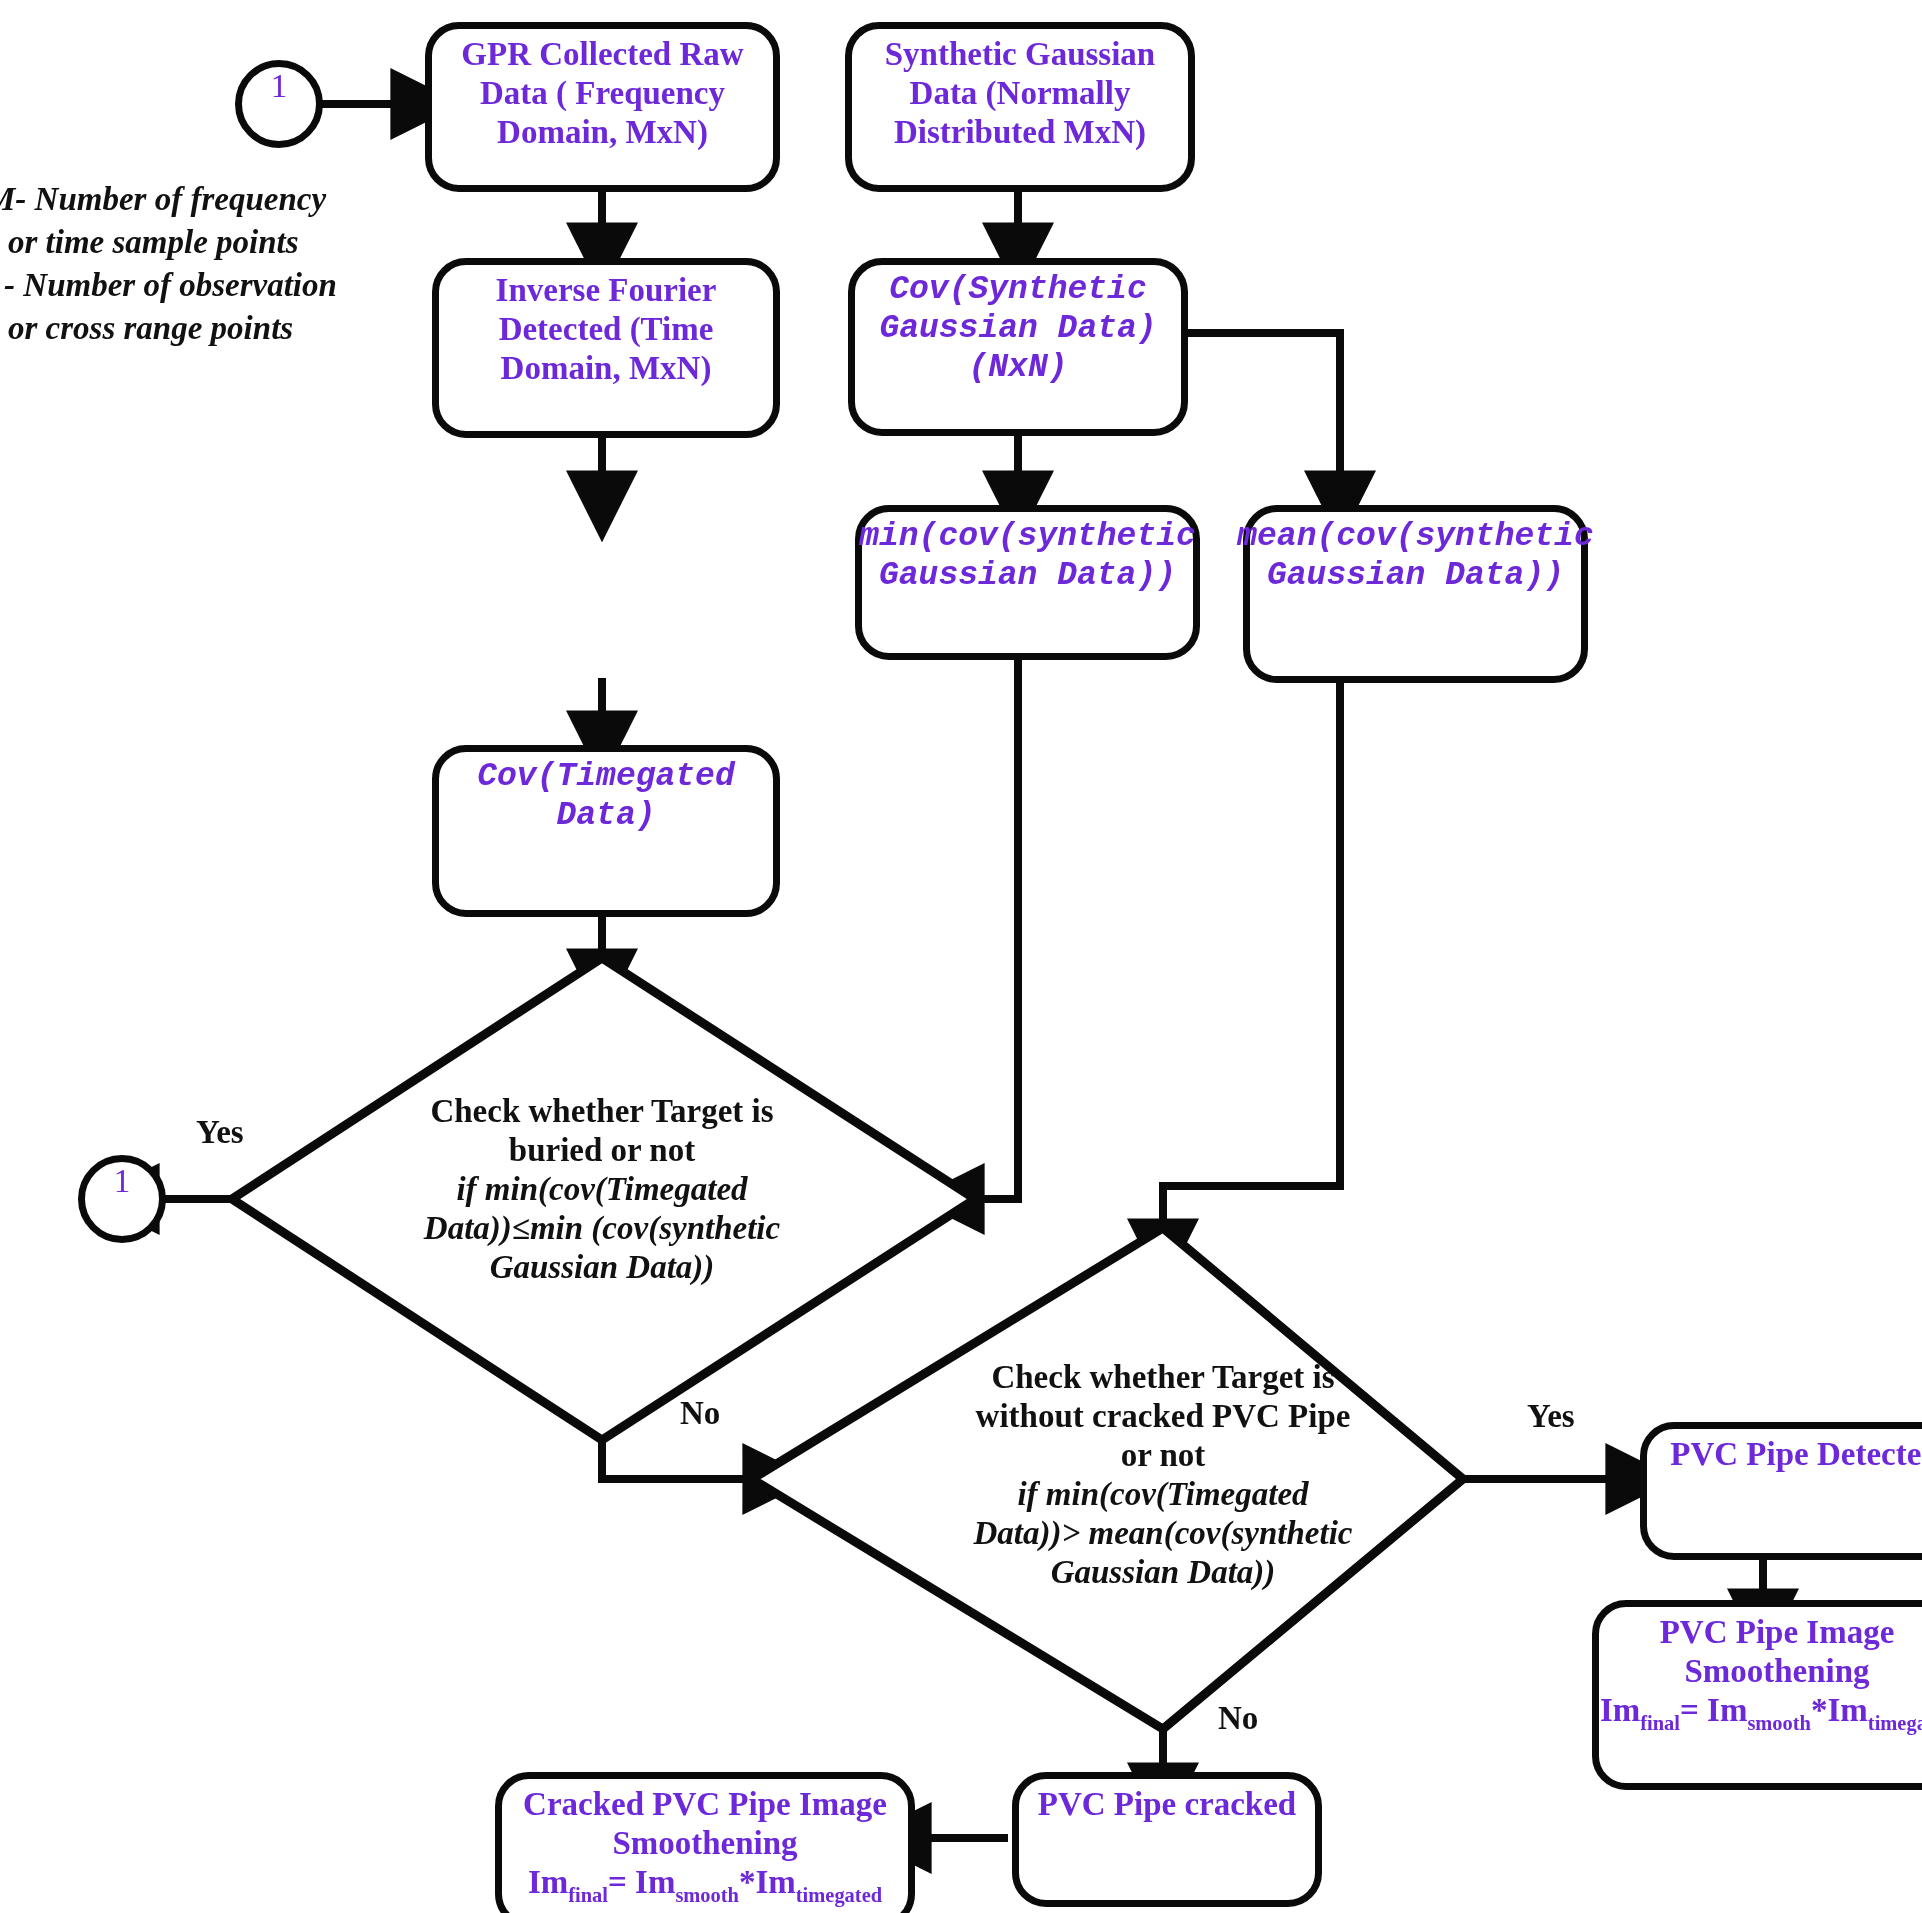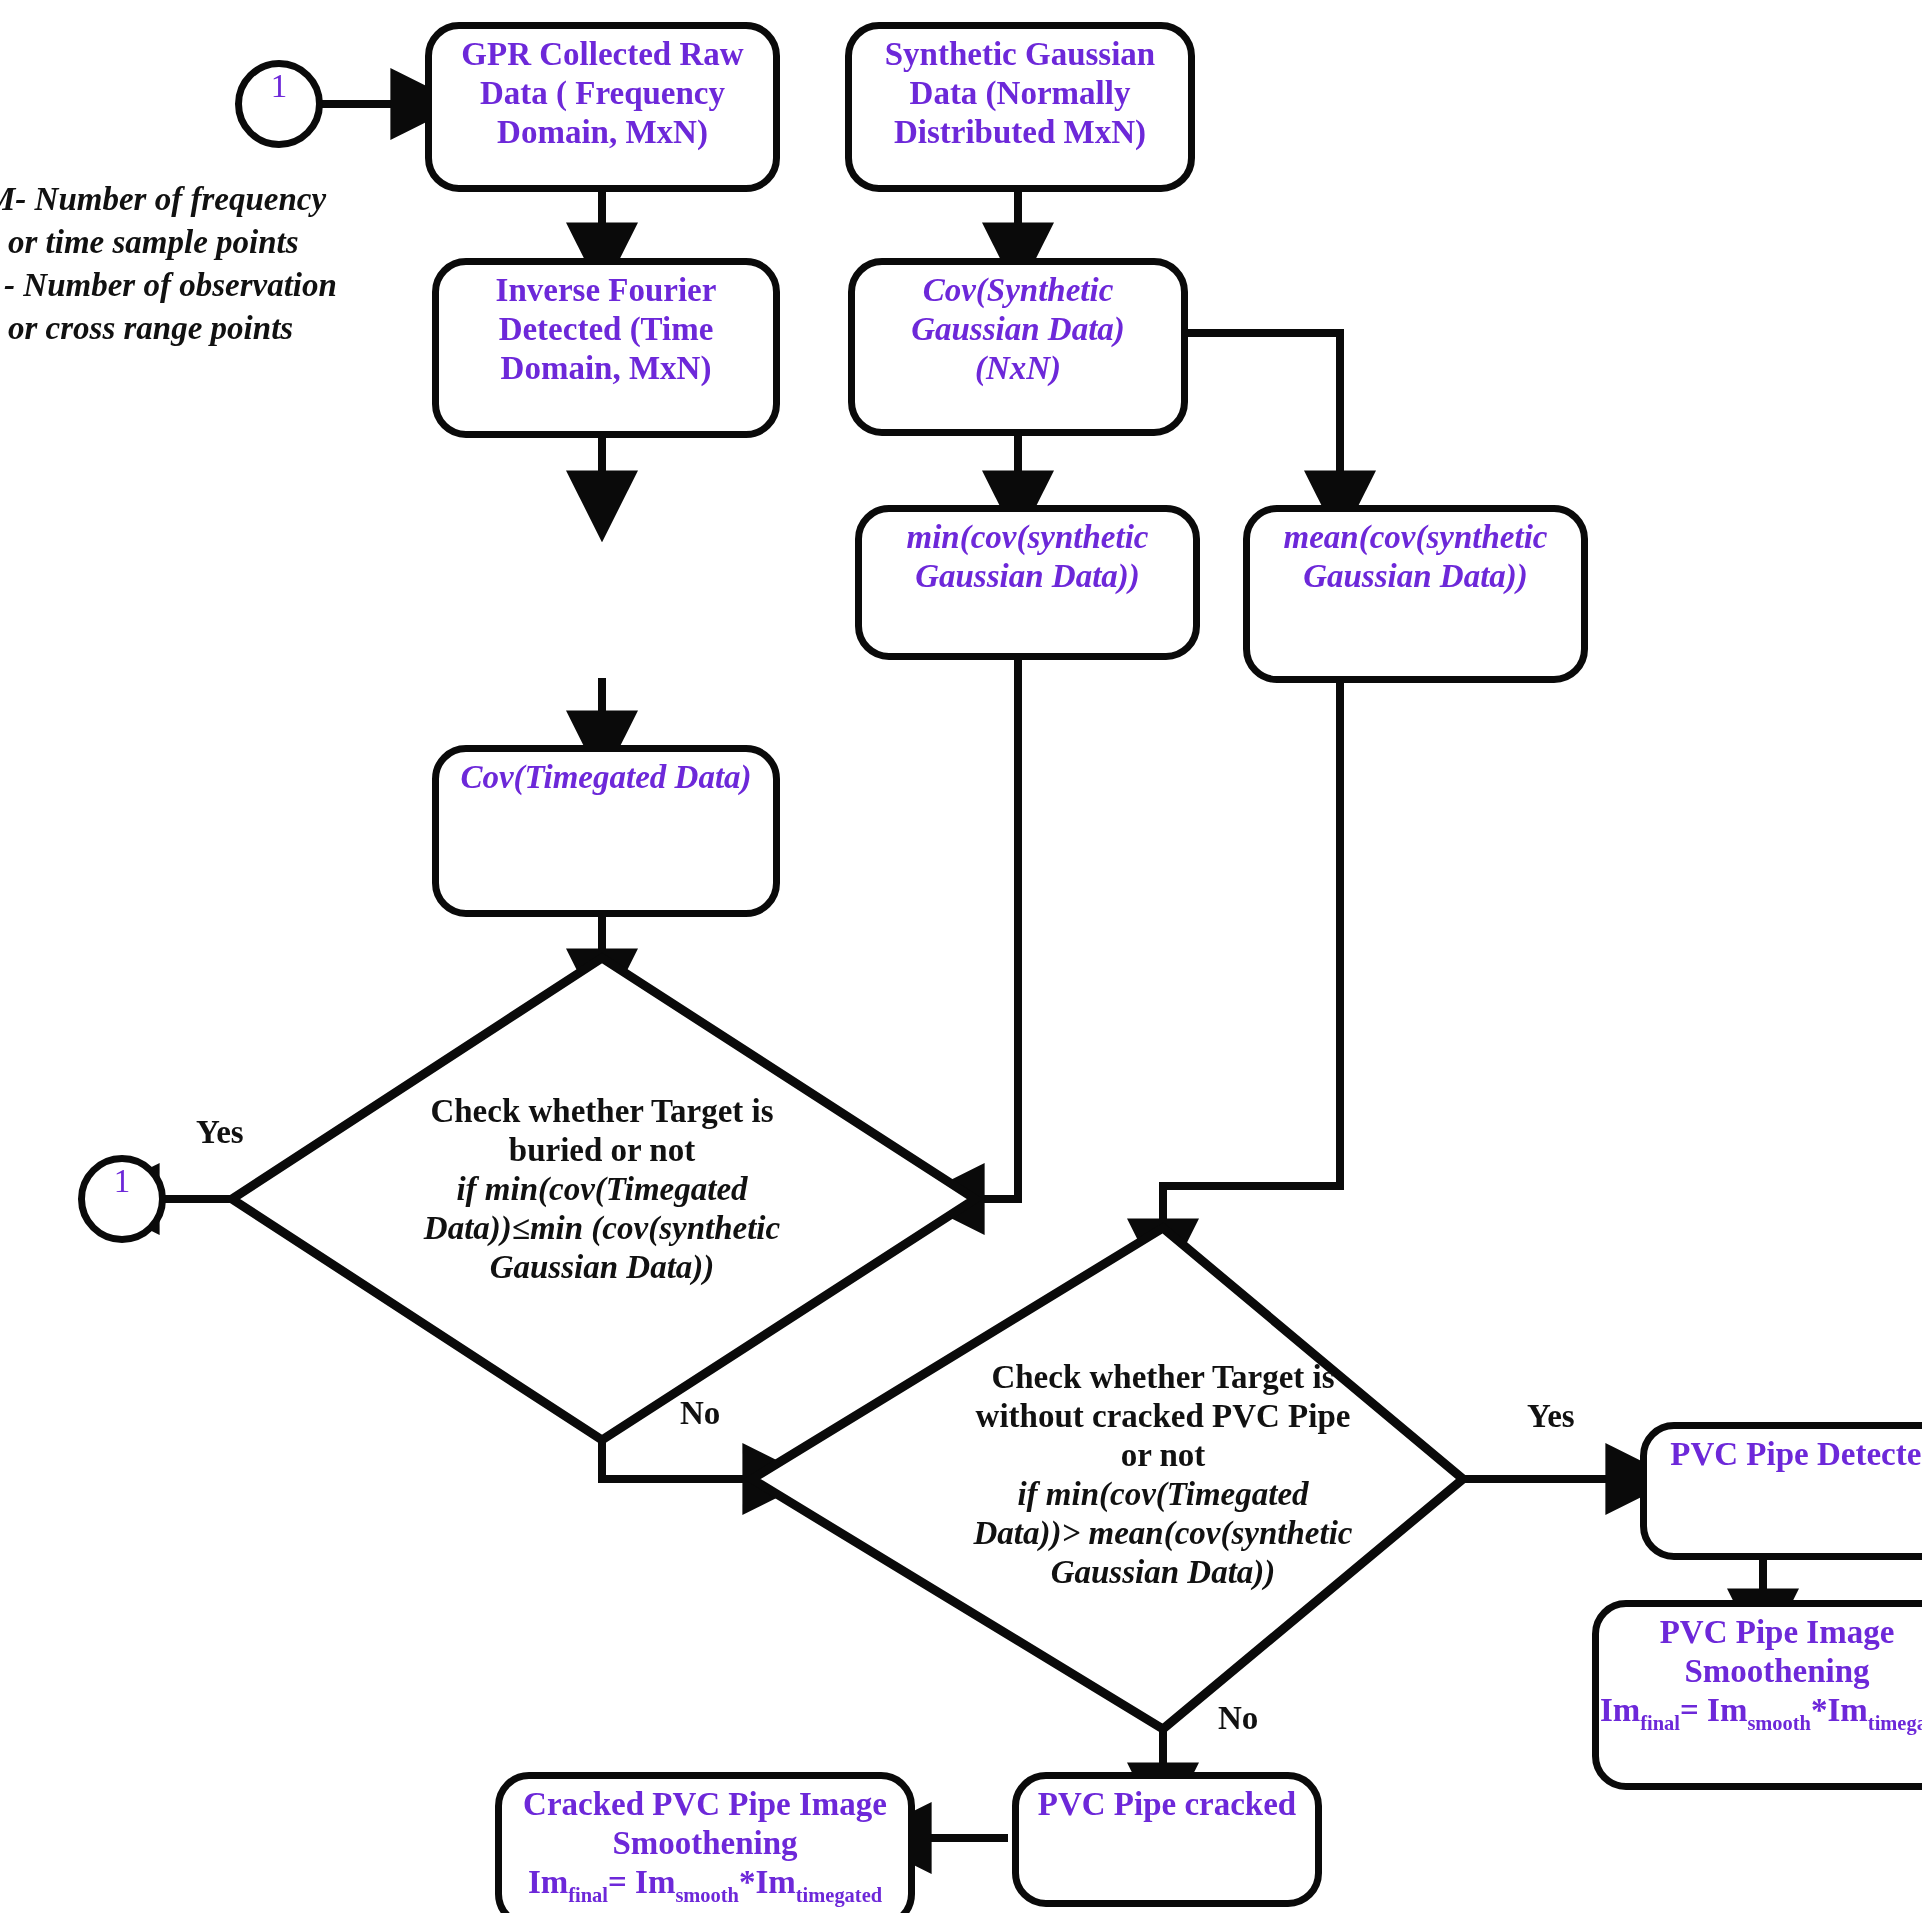--- a/index.html
+++ b/index.html
@@ -27,21 +27,21 @@
     line-height:1.18;
   }
   .box{
     border:7px solid #0a0a0a;
     border-radius:34px;
     background:#ffffff;
     font-weight:bold;
     font-size:33px;
     padding:6px 10px;
   }
-  .box.italic{ font-style:italic; }
+  .box.italic{ font-style:italic;font-family:Liberation Mono, monospace; }
   .conn-circle{
     border:7px solid #0a0a0a;
     border-radius:50%;
     background:#ffffff;
     font-weight:normal;
     font-size:33px;
   }
   .diamond-label{
     position:absolute;
     text-align:center;

